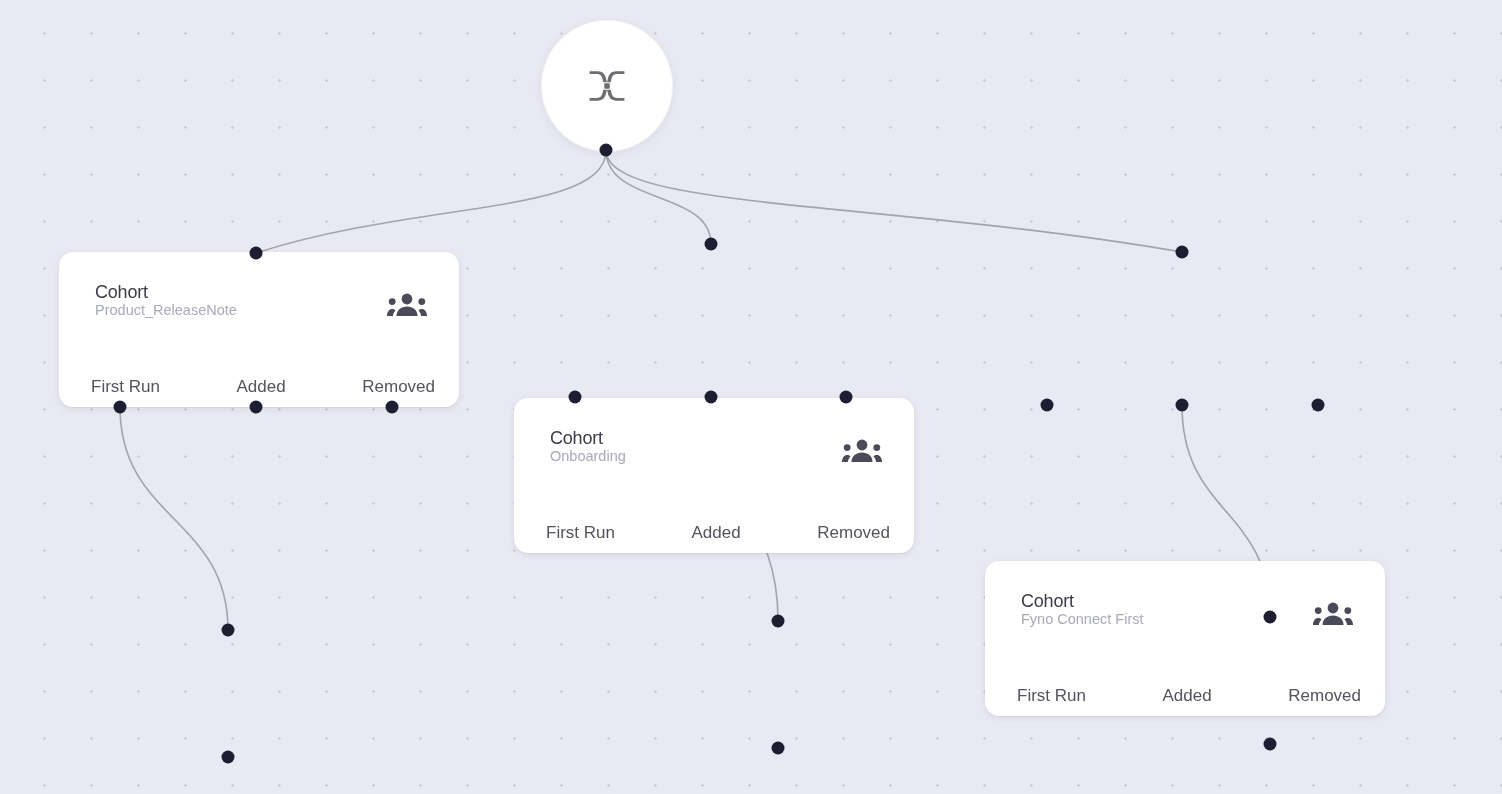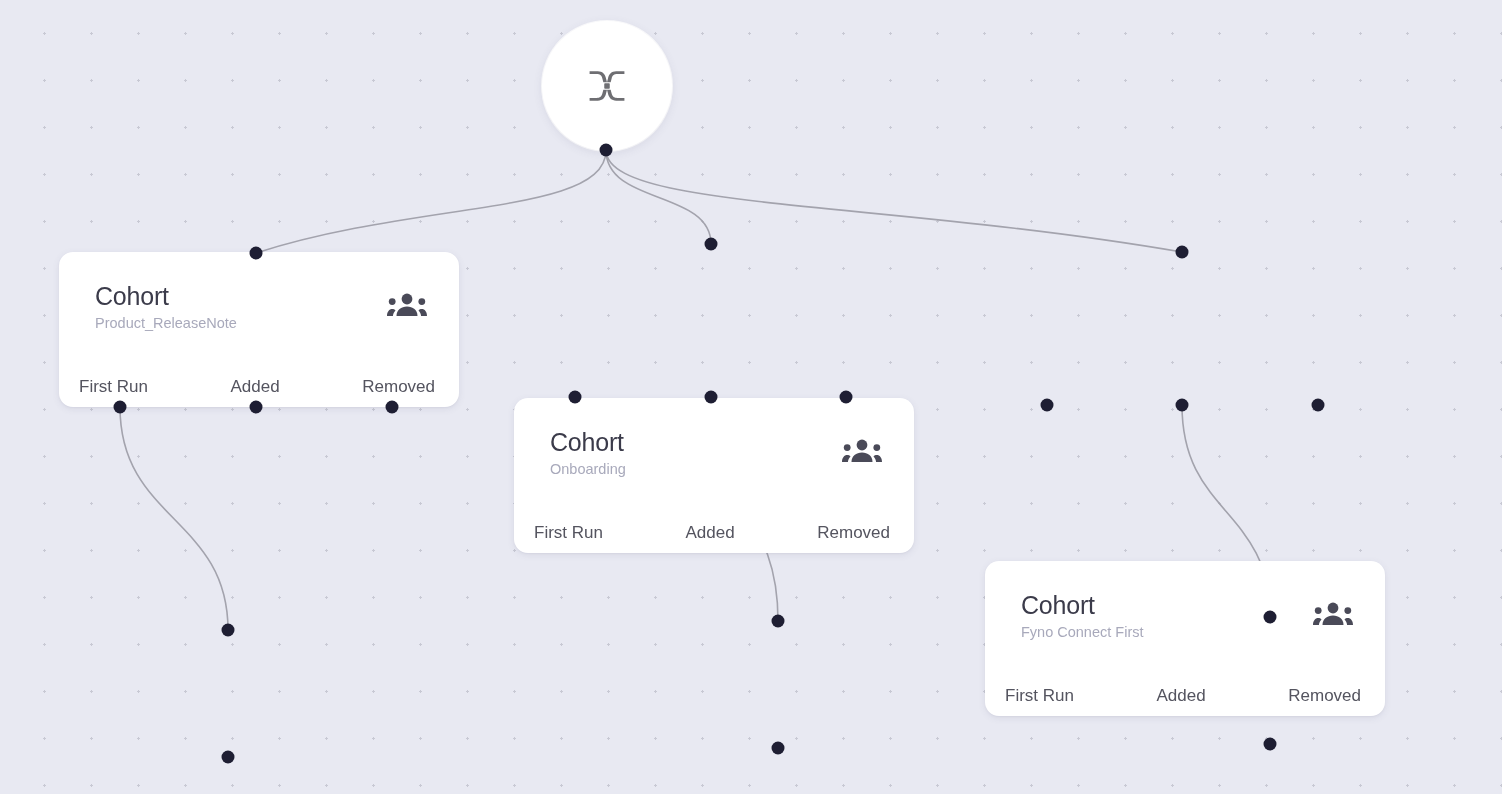--- a/index.html
+++ b/index.html
@@ -64,47 +64,46 @@
     position: relative;
   }
 
   .card-head {
     display: flex;
     align-items: flex-start;
     justify-content: space-between;
   }
 
   .card-title {
-    font-size: 25px;
+    font-size: 18px;
     font-weight: 400;
     color: #3b3b4a;
     letter-spacing: -0.2px;
     line-height: 1.12;
     white-space: nowrap;
   }
   .card-sub {
     font-size: 14.5px;
     font-weight: 400;
     color: #a8a9bb;
     line-height: 1.2;
-    margin-top: 5px;
     white-space: nowrap;
   }
 
   .card-icon { flex: 0 0 auto; }
   .card-icon svg { display: block; }
 
   
   .cohort-card { width: 400px; height: 155px; }
   .cohort-card .card-head { padding: 30px 26px 0 36px; }
   .cohort-card .card-icon { margin-top: 9px; margin-right: 6px; }
 
   .handle-row {
     position: absolute;
-    left: 0; right: 0;
+    left: 12px; right: 0;
     bottom: 12px;
     display: flex;
     justify-content: space-between;
     padding: 0 24px 0 20px;
   }
   .handle-label {
     font-size: 17px;
     color: #54545f;
     white-space: nowrap;
     text-align: center;

